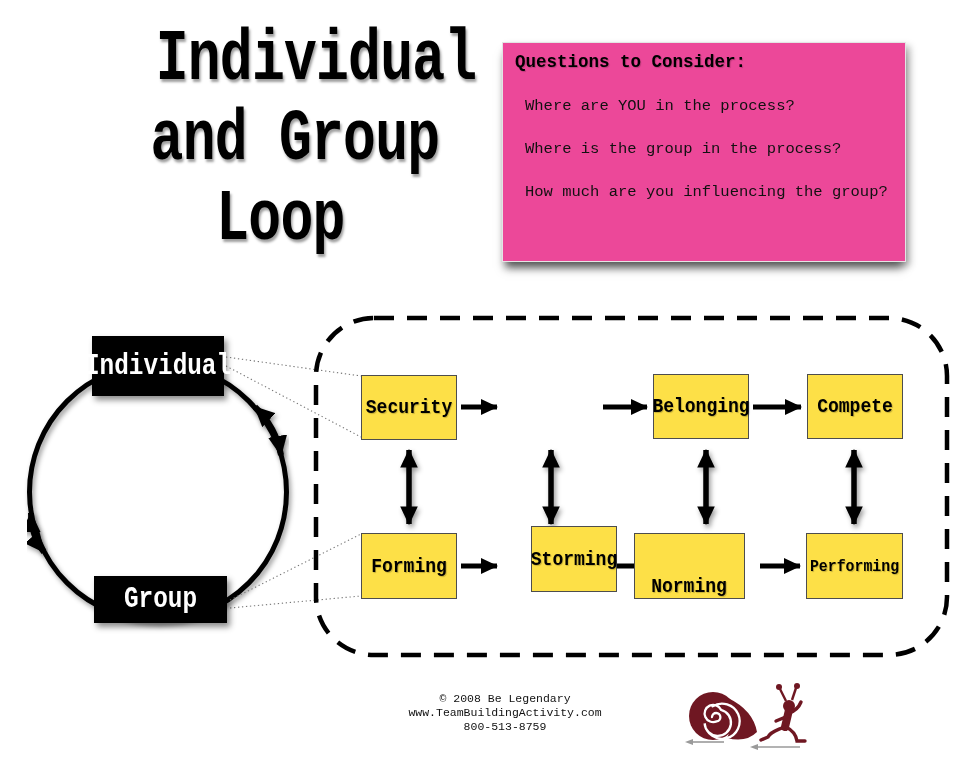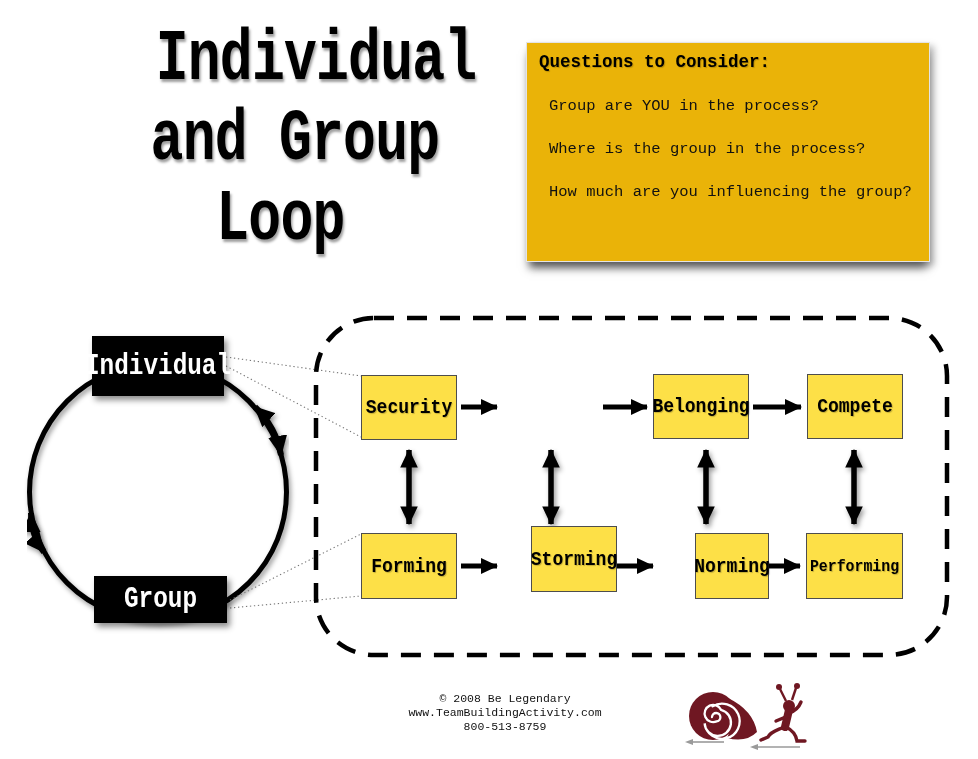--- a/index.html
+++ b/index.html
@@ -11,22 +11,22 @@
   .svg-layer { position:absolute; left:0; top:0; width:978px; height:759px; }
 
   
   .title { position:absolute; left:105px; top:20px; width:350px; text-align:center;
            font-weight:bold; font-size:72px; line-height:80px; color:#000; }
   .title .tline { display:block; }
   .title .tline span{ display:inline-block; transform:scaleX(0.76); transform-origin:center;
            letter-spacing:-1px; text-shadow:2px 3px 3px rgba(0,0,0,0.38); white-space:nowrap; }
 
   
-  .qcard { position:absolute; left:526px; top:42px; width:404px; height:220px;
-           background:#eab308; border:1px solid #e4e4e4;
+  .qcard { position:absolute; left:502px; top:42px; width:404px; height:220px;
+           background:#ec4899; border:1px solid #e4e4e4;
            box-shadow:0 9px 9px -3px rgba(0,0,0,0.55), 4px 4px 7px rgba(0,0,0,0.28); }
   .qcard h2 { font-size:17.5px; font-weight:bold; margin:9px 0 0 12px;
            text-shadow:1px 1px 1px rgba(0,0,0,0.2); }
   .qcard ul { list-style:none; margin:0 0 0 22px; }
   .qcard li { font-size:15.5px; margin-top:25px; color:#111; }
 
   
   .loop-label { position:absolute; background:#000; color:#fff; font-weight:bold;
            display:flex; align-items:center; justify-content:center;
            box-shadow:3px 4px 6px rgba(0,0,0,0.45); }
@@ -39,21 +39,21 @@
   .stage { position:absolute; background:#fde047; border:1px solid #4d4d4d;
            display:flex; align-items:center; justify-content:center; }
   .stage span { display:inline-block; transform:scaleX(0.9); font-weight:bold;
            font-size:20px; white-space:nowrap; text-shadow:1px 1px 1px rgba(0,0,0,0.22); }
   .st-security   { left:361px; top:375px; width:96px; height:65px; }
   .st-identity   { left:503px; top:375px; width:96px; height:65px; }
   .st-belonging  { left:653px; top:374px; width:96px; height:65px; }
   .st-compete    { left:807px; top:374px; width:96px; height:65px; }
   .st-forming    { left:361px; top:533px; width:96px; height:66px; }
   .st-storming   { left:503px; top:526px; width:86px; height:66px;margin-left:28px; }
-  .st-norming    { left:695px; top:533px; width:74px; height:66px; }
+  .st-norming    { left:634px; top:533px; width:111px; height:66px;align-items:flex-end; }
   .st-performing { left:806px; top:533px; width:97px; height:66px; }
   .st-performing span { font-size:16.5px; }
 
   
   .footer { position:absolute; left:375px; top:692px; width:260px; text-align:center;
             font-size:11.5px; line-height:14px; color:#111; }
 </style>
 </head>
 <body>
 
@@ -137,21 +137,21 @@
 
   <div class="title">
     <span class="tline"><span>Individual</span></span>
     <span class="tline"><span>and Group</span></span>
     <span class="tline"><span>Loop</span></span>
   </div>
 
   <div class="qcard">
     <h2>Questions to Consider:</h2>
     <ul>
-      <li>Group are YOU in the process?</li>
+      <li>Where are YOU in the process?</li>
       <li>Where is the group in the process?</li>
       <li>How much are you influencing the group?</li>
     </ul>
   </div>
 
   <div class="loop-label lbl-individual">
     <span>Individual</span>
   </div>
   <div class="loop-label lbl-group">
     <span>Group</span>

